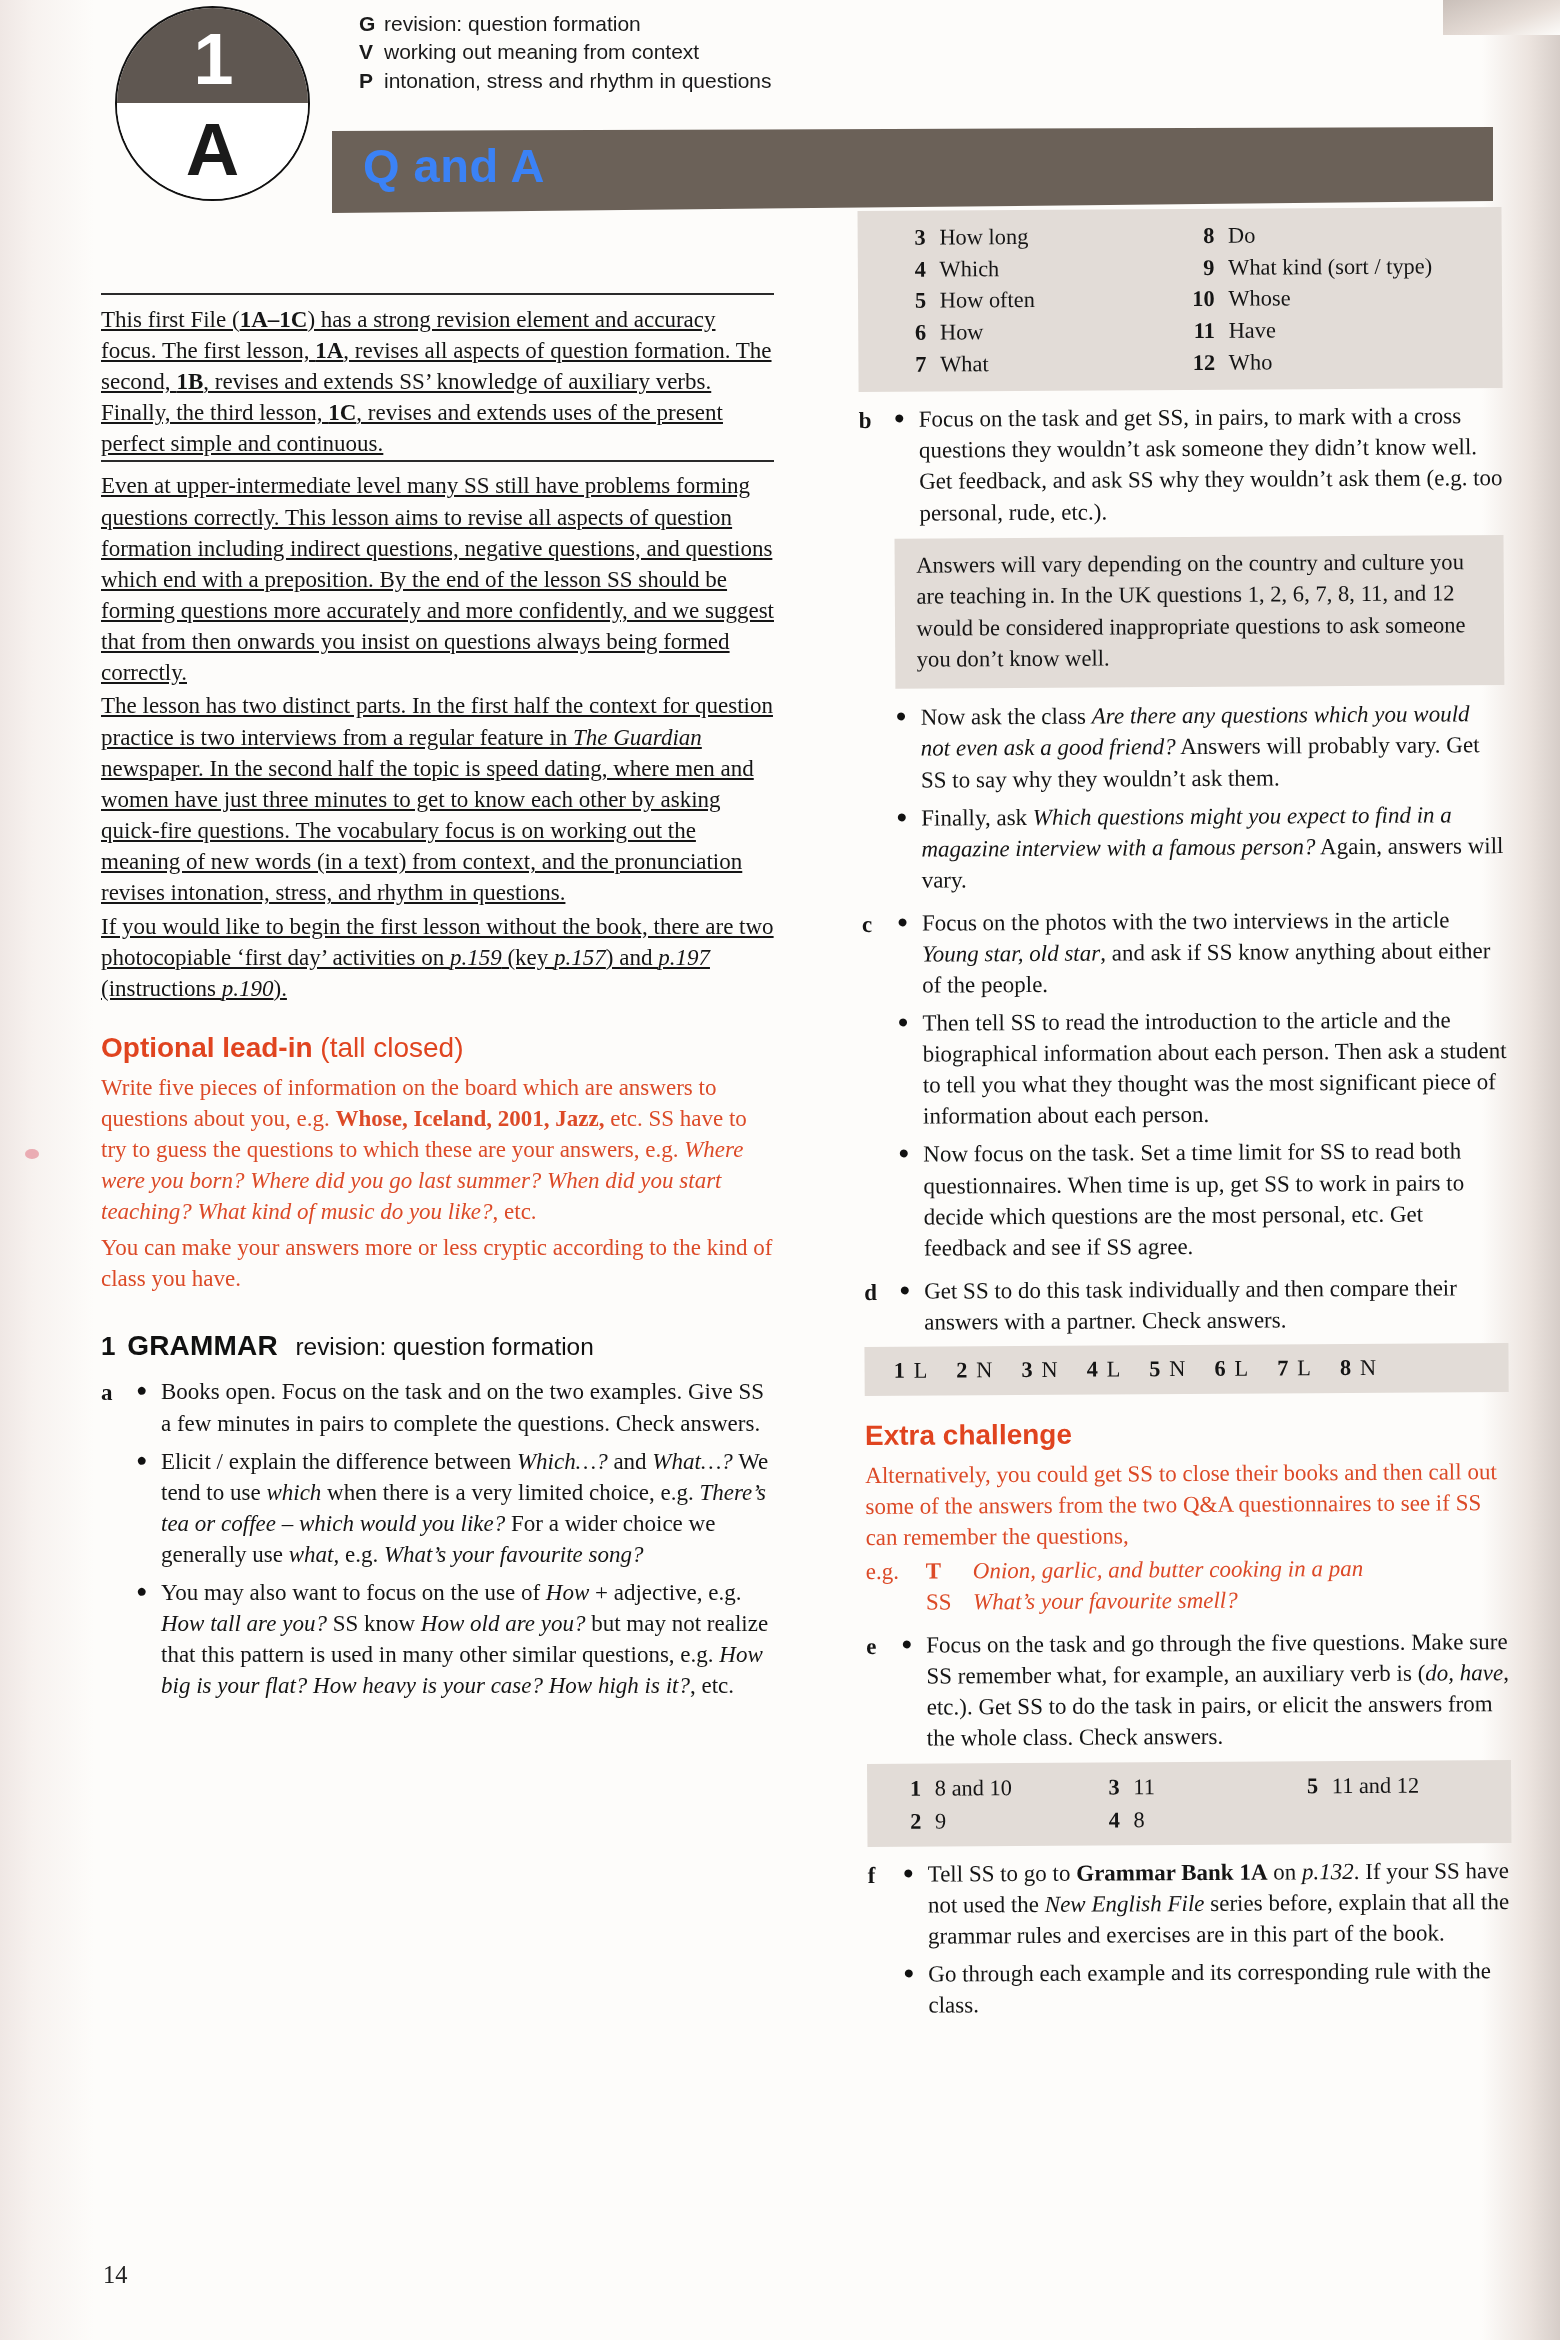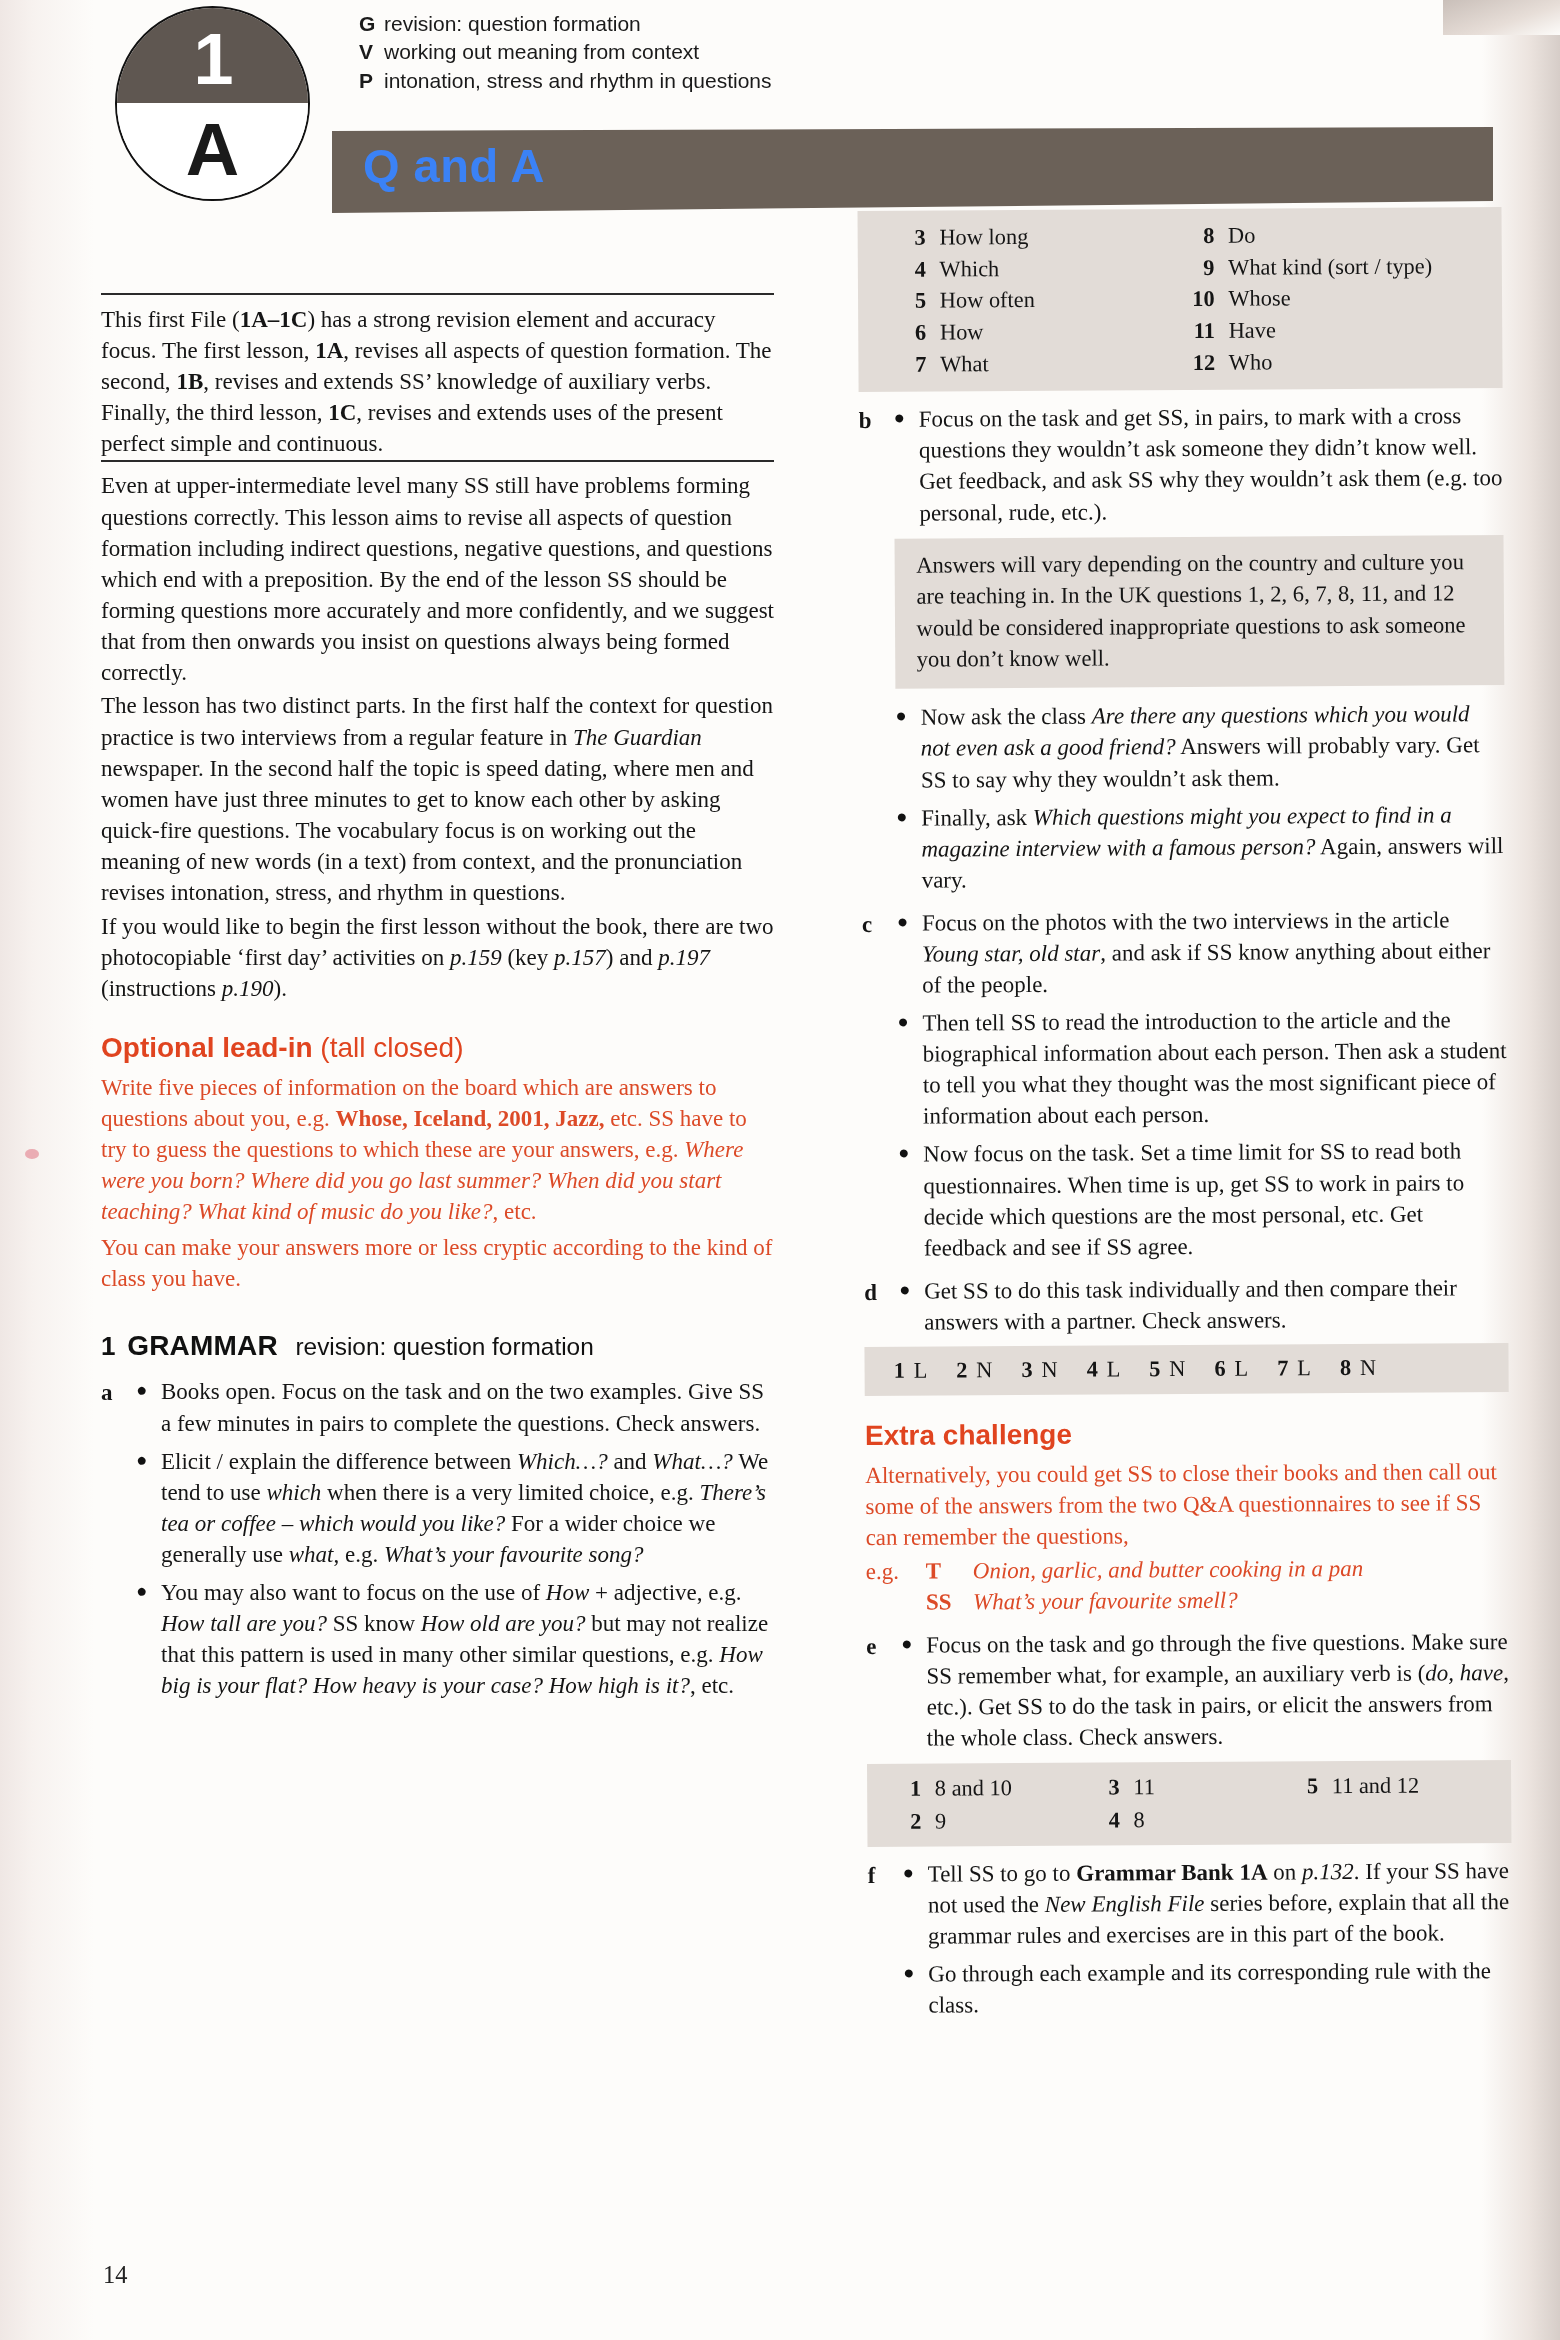--- a/index.html
+++ b/index.html
@@ -165,20 +165,21 @@
   }
   .rule {
     border: 0;
     border-top: 2.1px solid #2a2a2a;
     margin: 0 0 8.8px 0;
     width: 100%;
   }
   p.body {
     margin: 0 0 0 0;
     text-align: left;
+    text-decoration: underline;
   }
   p.body + p.body { margin-top: 2px; }
   .b { font-weight: bold; }
   .i { font-style: italic; }
 
   h2.sec-head-orange {
     font-family: "Liberation Sans", sans-serif;
     font-weight: bold;
     font-size: 28px;
     color: #e0441f;
@@ -539,21 +540,21 @@
     <h2 class="sec-head-orange" style="margin-top:21.5px">Extra challenge</h2>
     <p class="body-orange">Alternatively, you could get SS to close their books and then call out some of the answers from the two Q&amp;A questionnaires to see if SS can remember the questions,</p>
     <div style="display:flex; color:#dc4a27; margin-top:2px">
       <span style="flex:0 0 60px">e.g.</span>
       <span style="flex:1 1 auto">
         <span style="display:flex">
           <span style="flex:0 0 47px; font-weight:bold">T</span>
           <span class="i">Onion, garlic, and butter cooking in a pan</span>
         </span>
         <span style="display:flex">
-          <span style="flex:0 0 47px; font-weight:bold">SS</span>
+          <span style="flex:0 0 47px; font-weight:normal">SS</span>
           <span class="i">What’s your favourite smell?</span>
         </span>
       </span>
     </div>
 
     <div class="step">
       <div class="step-letter">e</div>
       <div class="step-body">
         <div class="bullet-item">
           <span class="bullet-dot">●</span>

